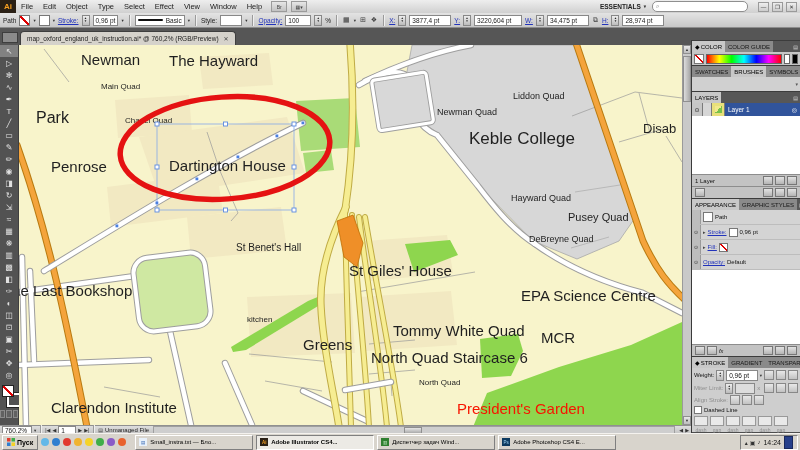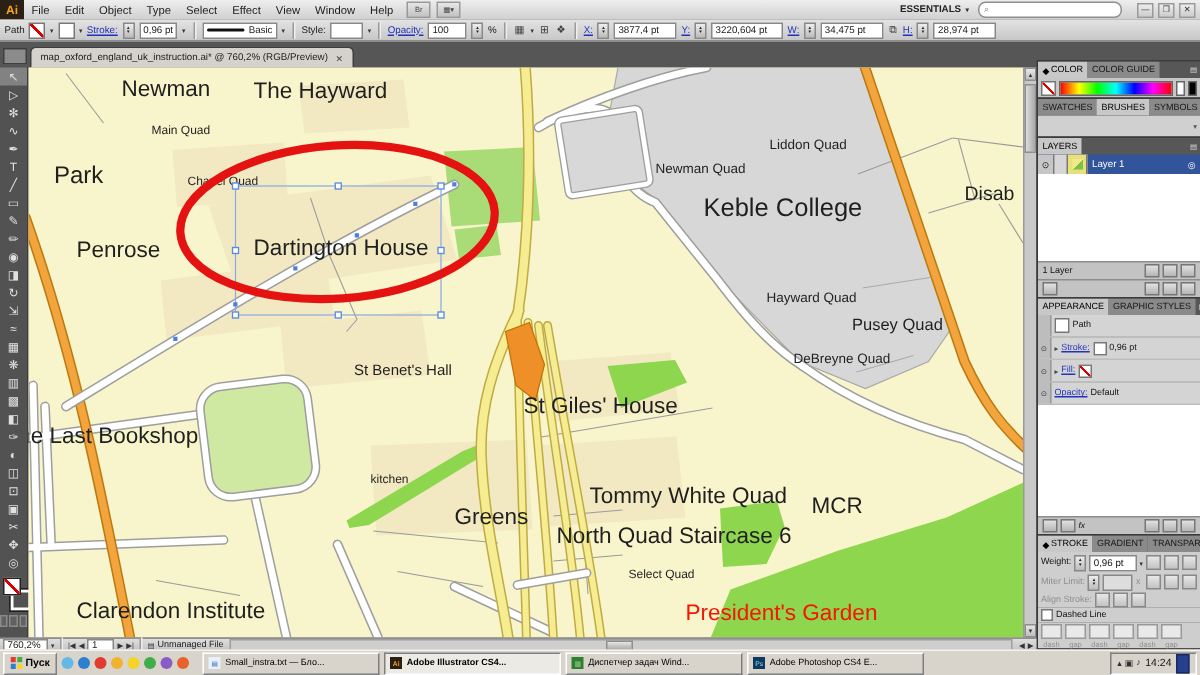--- a/index.html
+++ b/index.html
@@ -418,27 +418,28 @@
       <span class="map-label" style="left: 150px; top: 112px; font-size: 15px;">Dartington House</span>
       <span class="map-label" style="left: 494px; top: 46px; font-size: 9px;">Liddon Quad</span>
       <span class="map-label" style="left: 418px; top: 62px; font-size: 9px;">Newman Quad</span>
       <span class="map-label" style="left: 450px; top: 84px; font-size: 17px;">Keble College</span>
       <span class="map-label" style="left: 624px; top: 76px; font-size: 13px;">Disab</span>
       <span class="map-label" style="left: 549px; top: 130px; font-size: 11px; margin-top: 36px;">Pusey Quad</span>
       <span class="map-label" style="left: 492px; top: 148px; font-size: 9px;">Hayward Quad</span>
       <span class="map-label" style="left: 510px; top: 189px; font-size: 9px;">DeBreyne Quad</span>
       <span class="map-label" style="left: 205px; top: 197px; font-size: 10px; margin-left: 12px;">St Benet's Hall</span>
       <span class="map-label" style="left: 330px; top: 217px; font-size: 15px; text-align: center;">St Giles' House</span>
+      <span class="map-label" style="left: 502px; top: 242px; font-size: 15px;">EPA Science Centre</span>
       <span class="map-label" style="left: -16px; top: 237px; font-size: 15px;">The Last Bookshop</span>
       <span class="map-label" style="left: 228px; top: 270px; font-size: 8px;">kitchen</span>
       <span class="map-label" style="left: 284px; top: 291px; font-size: 15px;">Greens</span>
       <span class="map-label" style="left: 374px; top: 277px; font-size: 15px;">Tommy White Quad</span>
       <span class="map-label" style="left: 522px; top: 284px; font-size: 15px;">MCR</span>
       <span class="map-label" style="left: 352px; top: 304px; font-size: 15px;">North Quad Staircase 6</span>
-      <span class="map-label" style="left: 400px; top: 333px; font-size: 8px;">Select Quad</span>
+      <span class="map-label" style="left: 400px; top: 333px; font-size: 8px;">North Quad</span>
       <span class="map-label" style="left: 32px; top: 354px; font-size: 15px;">Clarendon Institute</span>
       <span class="map-label" style="left: 438px; top: 355px; font-size: 15px; color: rgb(247, 21, 0);">President's Garden</span>
     </div>
 
   <svg id="overlay-svg" width="663" height="380" viewBox="0 0 663 380">
 
     <g>
       <rect x="138" y="79" width="137" height="86" fill="none" stroke="#85a9e8" stroke-width="0.8"></rect>
       <g fill="#ffffff" stroke="#5c8ae0" stroke-width="0.9">
         <rect x="136" y="77" width="4" height="4"></rect>

